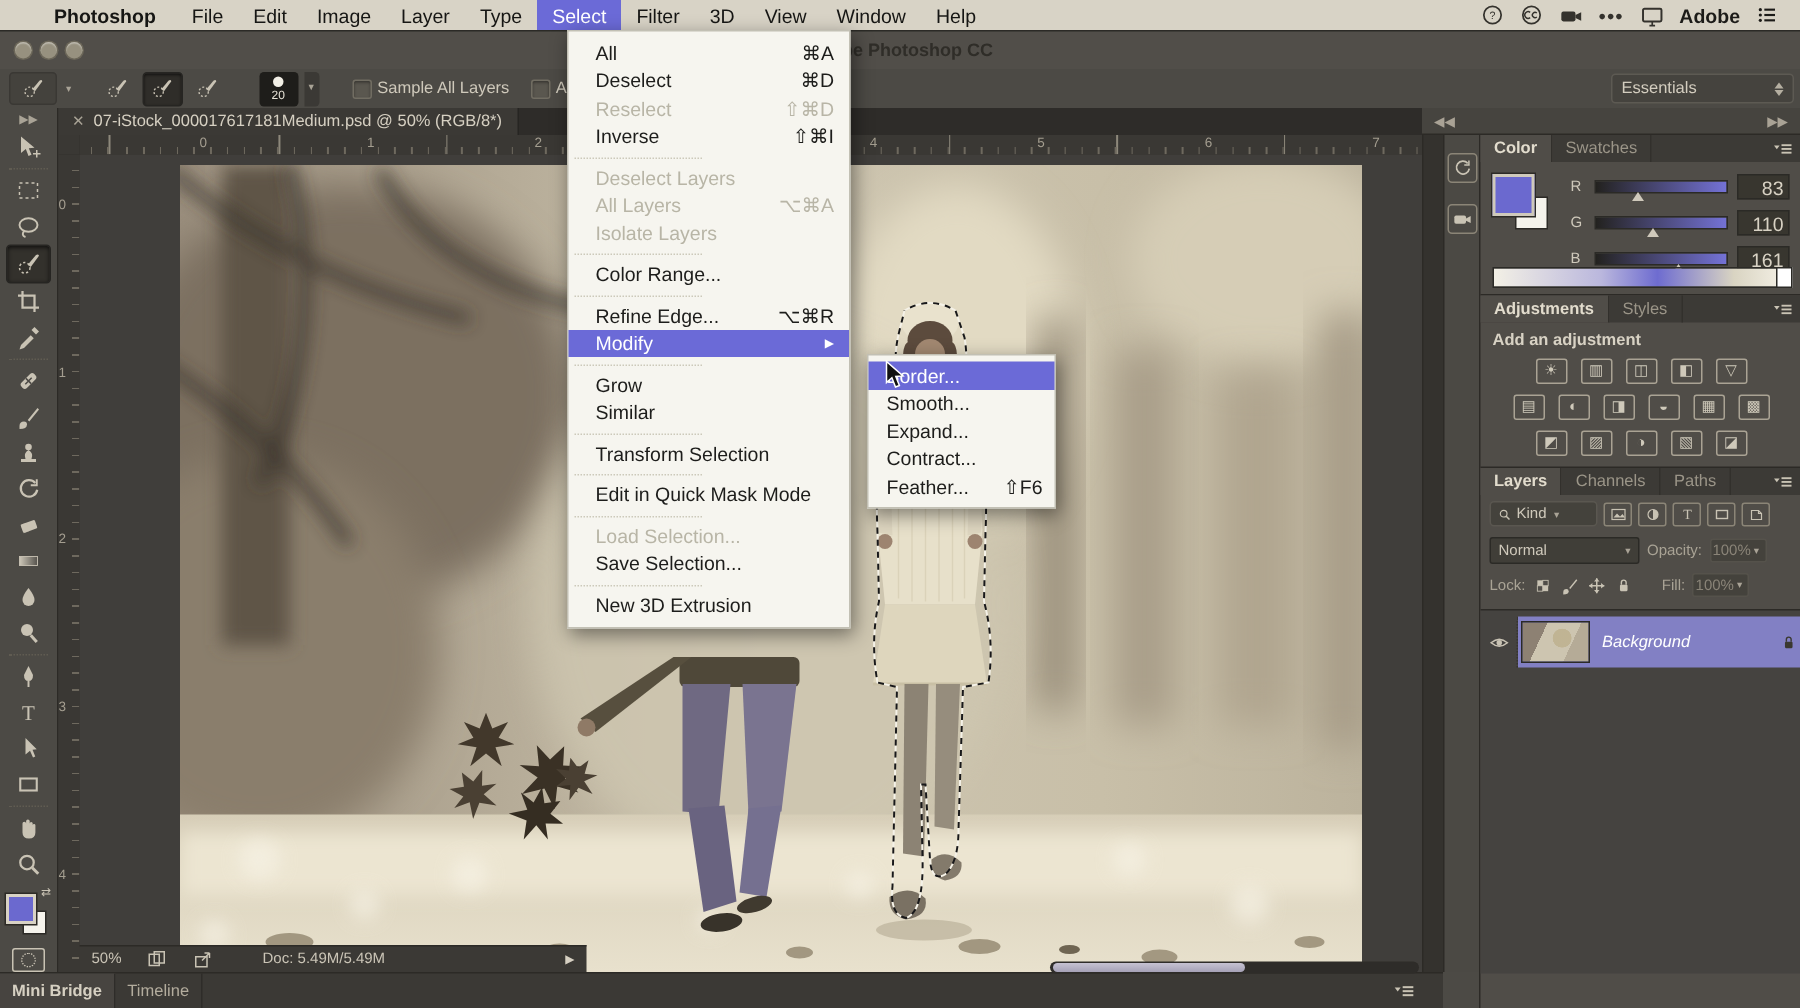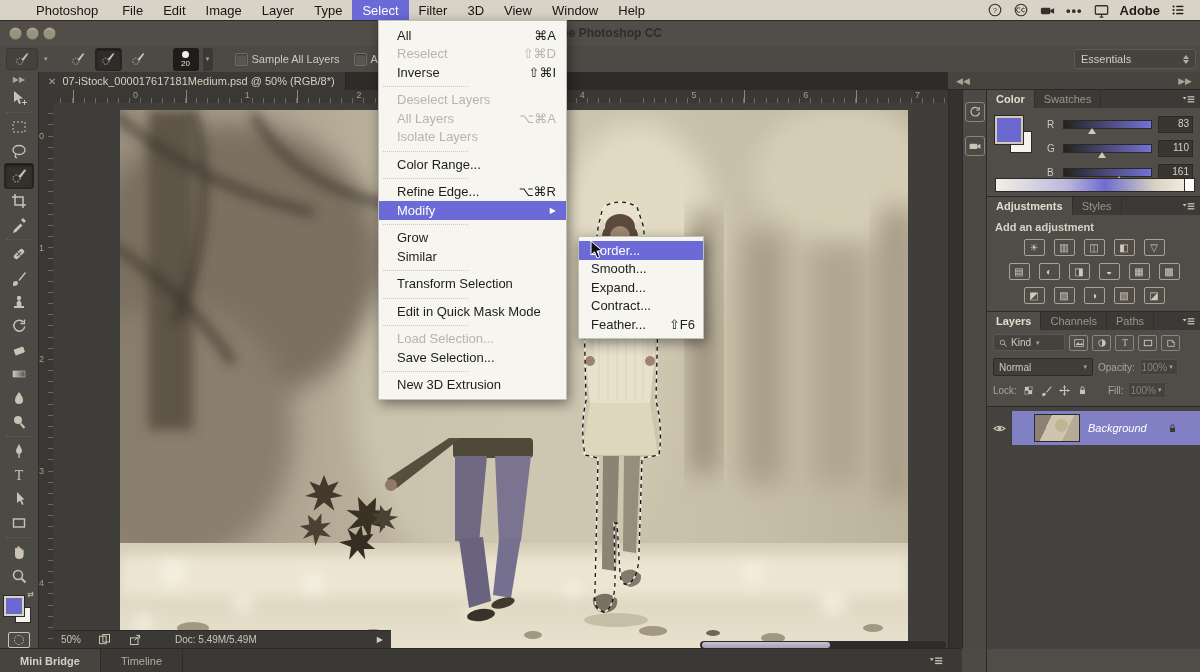--- a/index.html
+++ b/index.html
@@ -6,21 +6,21 @@
   #app{position:relative;width:1200px;height:672px;overflow:hidden;
        font-family:"Liberation Sans",sans-serif;background:#4c4a45;
        -webkit-font-smoothing:antialiased;}
   .abs{position:absolute;}
   .ic{display:block;color:#c9c3b4;}
   
   #macbar{left:0;top:0;width:1200px;height:20px;background:#d8d3c6;
           display:flex;align-items:stretch;font-size:13px;color:#161614;z-index:60;}
   .apple{padding:0 12px 0 14px;display:flex;align-items:center;font-size:14px;}
   .mb-item{display:flex;align-items:center;padding:0 10px;white-space:nowrap;}
-  .mb-item.bold{font-weight:normal;padding-right:14px;}
+  .mb-item.bold{font-weight:bold;padding-right:14px;}
   .mb-item.active{background:#6b6ad7;color:#fff;}
   #macbar-right{margin-left:auto;display:flex;align-items:center;gap:10px;padding-right:14px;}
   #macbar-right .ic{color:#34322d;}
   .mb-adobe{font-weight:bold;font-size:13px;color:#1c1b18;}
   
   #titlebar{left:0;top:20px;width:1200px;height:25px;background:#514e49;
             border-top:1px solid #2b2a26;border-bottom:1px solid #3b3935;}
   .tl{position:absolute;top:7px;width:11px;height:11px;border-radius:50%;
       background:#97917f;box-shadow:inset 0 1px 1px rgba(255,255,255,.4),0 0 0 1px #6c6759;}
   #win-title{position:absolute;left:0;top:5px;width:1200px;text-align:center;
@@ -98,21 +98,21 @@
              font-size:10px;color:#cac4b6;border-top:1px solid #2c2a26;z-index:5;}
   #statusbar .play{margin-left:auto;font-size:8px;color:#d6d0c2;}
   
   #vscroll{left:948px;top:90px;width:14px;height:558px;background:#34322e;border-left:1px solid #2c2a26;}
   #hscroll{left:700px;top:641px;width:246px;height:8px;background:#2e2c29;border-radius:4px;z-index:6;}
   #hscroll .thumb{position:absolute;left:2px;top:1px;width:128px;height:6px;border-radius:3px;
                   background:linear-gradient(#c6c2d2,#a5a1b6);}
   
   #bottomrow{left:0;top:648px;width:962px;height:24px;background:#3b3935;border-top:1px solid #2c2a26;
              display:flex;align-items:stretch;font-size:11px;color:#b3ac9d;z-index:4;}
-  .btab{display:flex;align-items:center;padding:0 20px;border-right:1px solid #2e2c29;justify-content:flex-end;}
+  .btab{display:flex;align-items:center;padding:0 8px;border-right:1px solid #2e2c29;justify-content:flex-end;}
   .btab.active{background:#474440;color:#d6d0c2;font-weight:bold;}
   #bottomrow .pmenu{margin-left:auto;margin-right:18px;display:flex;align-items:center;}
   
   #collapseddock{left:962px;top:90px;width:24px;height:558px;background:#4b4944;
                  border-left:1px solid #2c2a26;display:flex;flex-direction:column;align-items:center;gap:14px;padding-top:12px;box-sizing:border-box;}
   .cd-btn{width:18px;height:18px;border:1px solid #8b8577;border-radius:3px;
           display:flex;align-items:center;justify-content:center;}
   #panels{left:986px;top:90px;width:214px;height:582px;background:#504d48;border-left:1px solid #2c2a26;}
   .ptabs{height:18px;background:#3c3a36;display:flex;align-items:stretch;font-size:11px;color:#9b9588;}
   .ptab{display:flex;align-items:center;padding:0 9px;border-right:1px solid #32302c;}
@@ -125,21 +125,21 @@
        border:2px solid #cfc9bb;box-shadow:0 0 0 1px #2c2a26;}
   #bg2{position:absolute;left:16px;top:16px;width:20px;height:20px;background:#f5f3ec;box-shadow:0 0 0 1px #2c2a26;}
   .cs-row{position:absolute;left:60px;width:146px;height:16px;display:flex;align-items:center;gap:6px;}
   .cs-label{width:10px;font-size:10px;color:#cfc9bb;}
   .cs-track{position:relative;flex:1;height:7px;border:1px solid #2b2a26;
             background:linear-gradient(to right,#23221f,#7472d6);}
   .cs-thumb{position:absolute;top:7px;width:0;height:0;transform:translateX(-4px);
             border-left:4px solid transparent;border-right:4px solid transparent;
             border-bottom:6px solid #cfc9bb;}
   .cs-val{width:30px;height:14px;background:#38362f;border:1px solid #2b2a26;
-          font-size:10px;color:#d8d2c4;text-align:right;padding:1px 3px 0 0;}
+          font-size:13px;color:#d8d2c4;text-align:right;padding:1px 3px 0 0;}
   #ramp{position:absolute;left:8px;top:88px;width:188px;height:12px;border:1px solid #2b2a26;
         background:linear-gradient(to right,#f3f0e5,#bab7dd 38%,#6e6cd0 58%,#d9d4c2 85%,#efebdf);}
   #ramp-end{position:absolute;left:197px;top:88px;width:9px;height:12px;background:#fff;border:1px solid #2b2a26;}
   
   #adjpanel{position:absolute;left:0;top:107px;width:214px;height:114px;border-bottom:1px solid #2c2a26;}
   #adj-heading{position:absolute;left:8px;top:24px;font-size:11px;font-weight:bold;color:#d8d2c4;}
   .adj-row{position:absolute;left:0;width:214px;display:flex;justify-content:center;gap:9px;}
   .adj-cell{width:19px;height:15px;border:1px solid #aaa394;border-radius:2px;
             display:flex;align-items:center;justify-content:center;
             font-size:10px;color:#cfc9ba;line-height:1;}
@@ -154,21 +154,21 @@
   .blend-select{display:flex;align-items:center;width:88px;height:16px;background:#403e38;
                 border:1px solid #2b2a26;border-radius:2px;padding:0 5px;font-size:10px;color:#cfc9bb;}
   .blend-select .mini-caret{margin-left:auto;}
   .val-box{width:38px;height:16px;background:#44423c;border:1px solid #55524b;border-radius:2px;
            font-size:10px;color:#8a8478;display:flex;align-items:center;justify-content:flex-end;padding-right:4px;box-sizing:border-box;}
   #layerlist{position:absolute;left:0;top:94px;width:214px;height:242px;background:#454340;
              border-top:1px solid #2c2a26;}
   .layer-row{position:absolute;left:0;top:4px;width:214px;height:34px;display:flex;align-items:center;}
   .eye-cell{width:24px;height:34px;display:flex;align-items:center;justify-content:center;
             border-right:1px dotted #36342f;}
-  .layer-body{flex:1;height:34px;display:flex;align-items:center;gap:8px;background:#8280c4;padding:0 22px;}
+  .layer-body{flex:1;height:34px;display:flex;align-items:center;gap:8px;background:#8280c4;padding:0 2px;}
   .layer-thumb{width:44px;height:26px;border:1px solid #2b2a26;
                background:linear-gradient(115deg,#8d8173 0 30%,#cdc5b0 30% 70%,#b5ab97 70%),
                           radial-gradient(circle at 60% 40%,#efe9d6 0 20%,transparent 21%);
                background-blend-mode:multiply;}
   .layer-name{font-size:11px;font-style:italic;color:#fff;flex:1;}
   
   #selectmenu{left:378px;top:20px;width:187px;background:#f6f5ef;border:1px solid #c2c0b4;
               box-shadow:2px 4px 12px rgba(0,0,0,.45);padding:5px 0;z-index:70;}
   .mi{height:18.5px;display:flex;align-items:center;padding:0 10px 0 18px;font-size:13px;color:#1d1d1b;}
   .mi-label{flex:1;white-space:nowrap;}
@@ -983,20 +983,25 @@
 
     </div>
   </div>
 
   <div id="selectmenu" class="abs">
     <div class="mi">
         <span class="mi-label">All</span>
         <span class="mi-short">⌘A</span>
 
       </div>
+      <div class="mi">
+        <span class="mi-label">Deselect</span>
+        <span class="mi-short">⌘D</span>
+
+      </div>
       <div class="mi disabled">
         <span class="mi-label">Reselect</span>
         <span class="mi-short">⇧⌘D</span>
 
       </div>
       <div class="mi">
         <span class="mi-label">Inverse</span>
         <span class="mi-short">⇧⌘I</span>
 
       </div>

